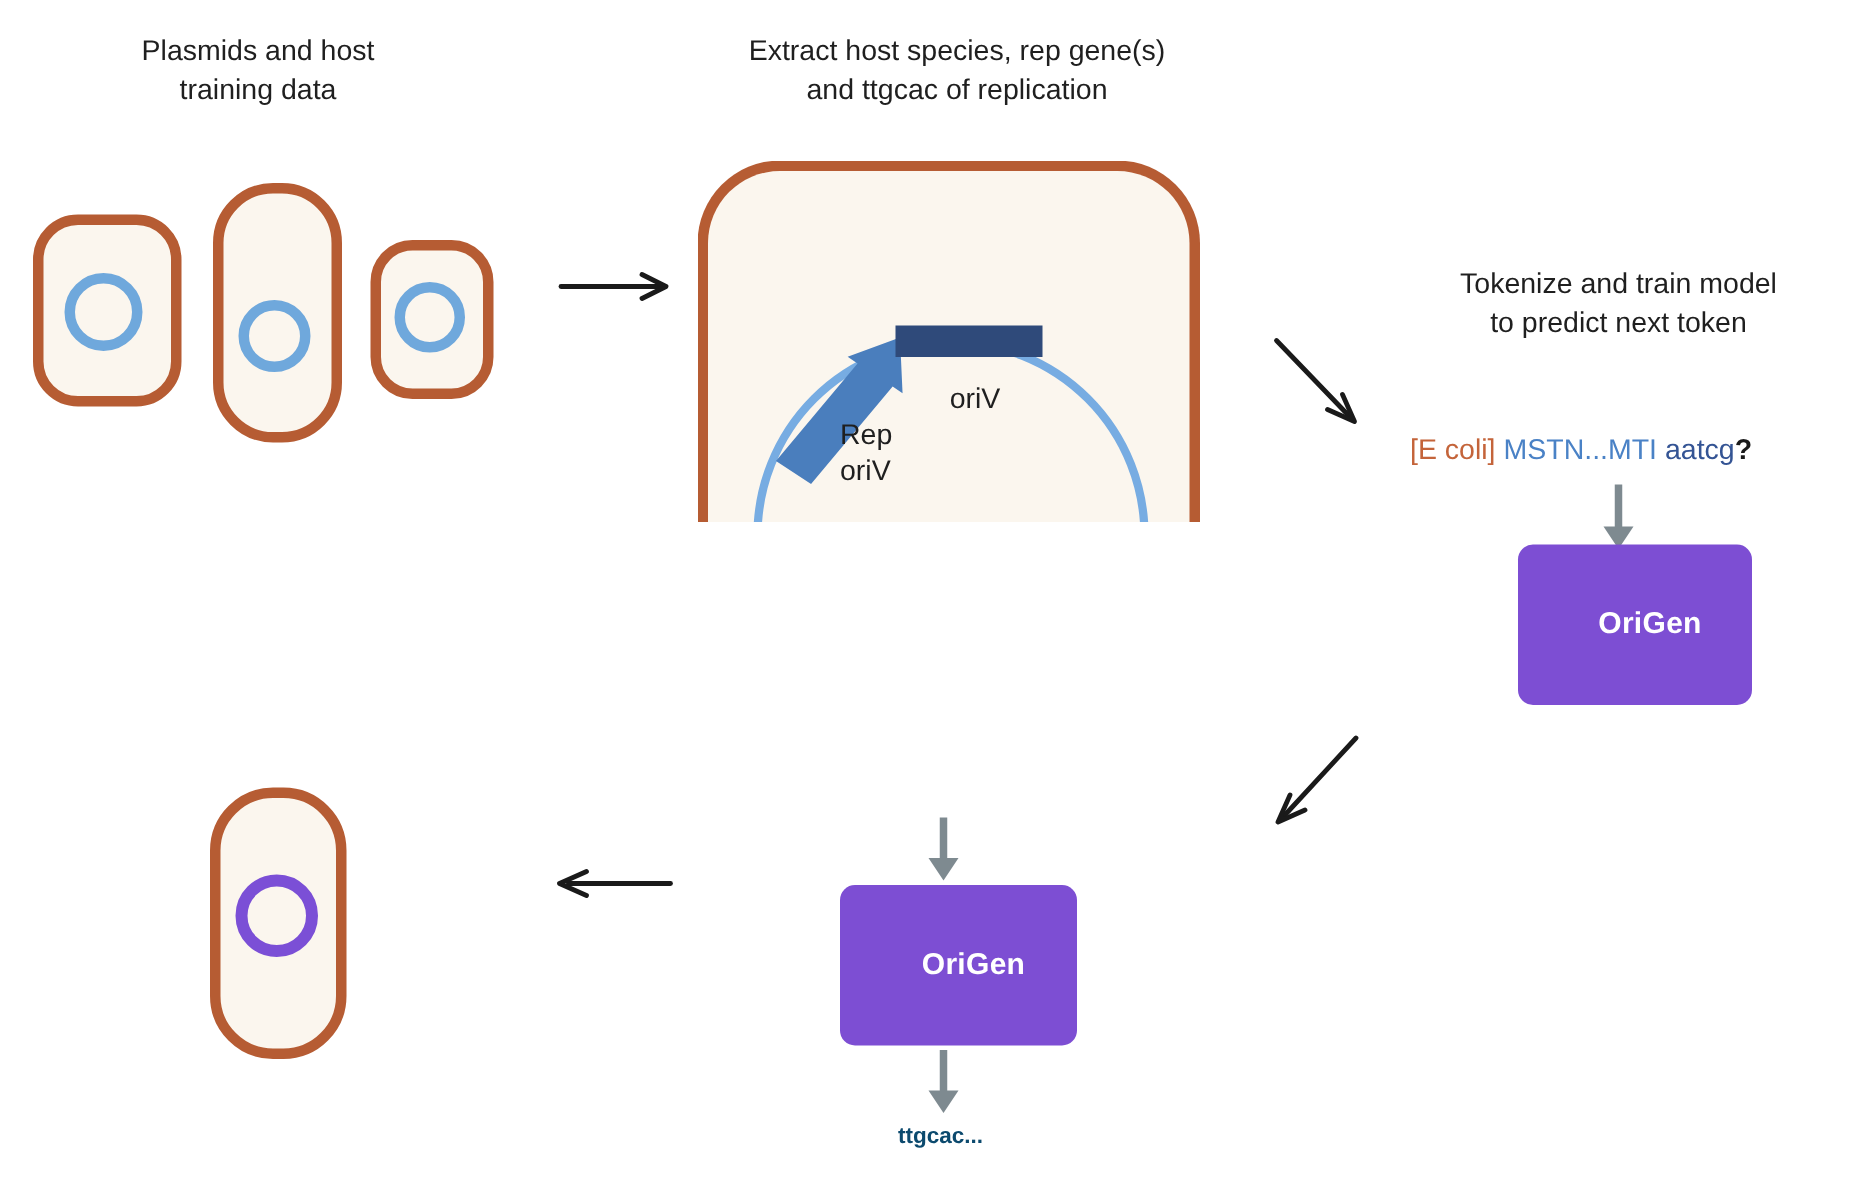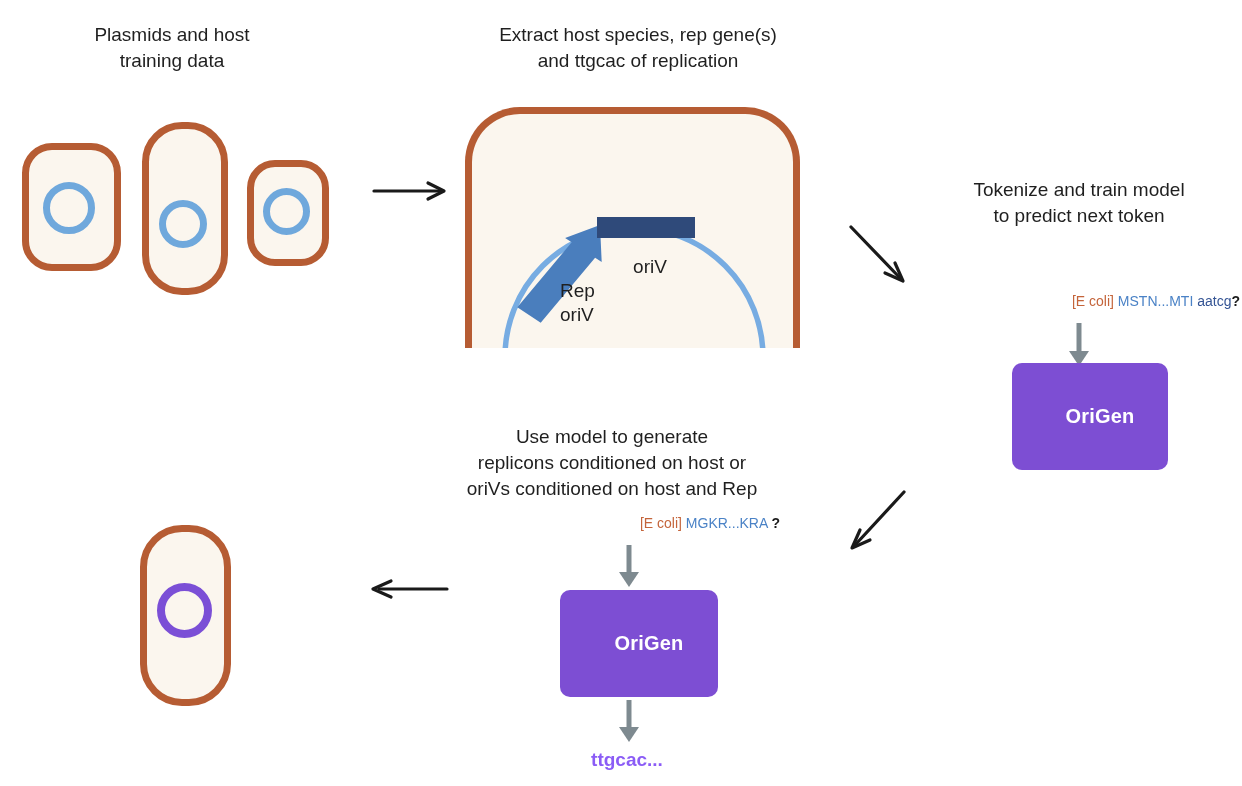--- a/index.html
+++ b/index.html
@@ -16,45 +16,42 @@
   .cell{
     position:absolute;box-sizing:border-box;background:#FBF6EE;
     border:7px solid #B65C33;
   }
   .ring{position:absolute;box-sizing:border-box;border-radius:50%;background:transparent;}
   .model-box{
     position:absolute;background:#7D4ED3;border-radius:10px;
     display:flex;align-items:center;justify-content:center;
     color:#ffffff;font-size:20px;font-weight:bold;letter-spacing:.2px;padding-left:20px;
   }
-  .token-line{position:absolute;font-size:14px;line-height:24px;text-align:right;white-space:nowrap;}
+  .token-line{position:absolute;font-size:19px;line-height:24px;text-align:left;white-space:nowrap;}
   .tok-host{color:#C4643A;}
   .tok-protein{color:#4A82C6;}
   .tok-dna{color:#345494;}
   .tok-query{color:#1a1a1a;font-weight:bold;}
-  .output-seq{position:absolute;font-size:19px;font-weight:bold;color:#8b5cf6;text-align:center;}
+  .output-seq{position:absolute;font-size:15px;font-weight:bold;color:#0c4a6e;text-align:center;}
   svg{display:block;}
 </style>
 </head>
 <body>
 
 <div class="canvas">
 
   <div class="heading" style="left:22px;top:22px;width:300px;">Plasmids and host
 training data</div>
 
   <div class="heading" style="left:462px;top:22px;width:352px;">Extract host species, rep gene(s)
 and ttgcac of replication</div>
 
   <div class="heading" style="left:928px;top:177px;width:302px;">Tokenize and train model
 to predict next token</div>
 
-  <div class="heading" style="left:436px;top:424px;width:352px;">Use model to generate
-replicons conditioned on host or
-oriVs conditioned on host and Rep</div>
 
 
   <div class="cell" style="left:22px;top:143px;width:99px;height:128px;border-radius:30px;"></div>
   <div class="cell" style="left:142px;top:122px;width:86px;height:173px;border-radius:40px;"></div>
   <div class="cell" style="left:247px;top:160px;width:82px;height:106px;border-radius:28px;"></div>
 
   <div class="ring" style="left:43px;top:182px;width:52px;height:52px;border:7px solid #6FA8DC;"></div>
   <div class="ring" style="left:159px;top:200px;width:48px;height:48px;border:7px solid #6FA8DC;"></div>
   <div class="ring" style="left:263px;top:188px;width:47px;height:47px;border:7px solid #6FA8DC;"></div>
 
@@ -106,23 +103,20 @@
   </svg>
 
   <div class="token-line" style="left:940px;top:289px;width:300px;"><span class="tok-host">[E coli]</span>
     <span class="tok-protein">MSTN...MTI</span>
     <span class="tok-dna">aatcg</span><span class="tok-query">?</span></div>
 
   <div class="model-box" style="left:1012px;top:363px;width:136px;height:107px;">
     <span>OriGen</span>
   </div>
 
-  <div class="token-line" style="left:480px;top:511px;width:300px;"><span class="tok-host">[E coli]</span>
-    <span class="tok-protein">MGKR...KRA</span>
-    <span class="tok-query">?</span></div>
 
   <div class="model-box" style="left:560px;top:590px;width:138px;height:107px;">
     <span>OriGen</span>
   </div>
 
   <div class="output-seq" style="left:527px;top:749px;width:200px;">ttgcac...</div>
 
   <div class="cell" style="left:140px;top:525px;width:91px;height:181px;border-radius:42px;"></div>
   <div class="ring" style="left:157px;top:583px;width:55px;height:55px;border:8px solid #7B4FD6;"></div>
 

